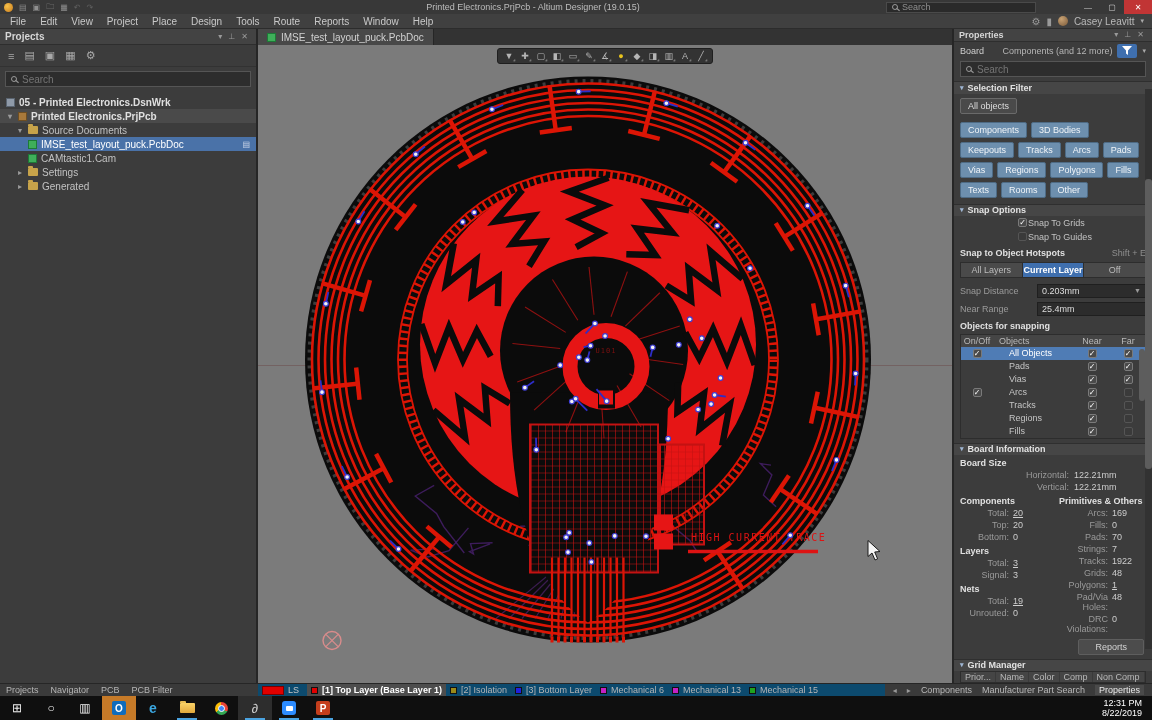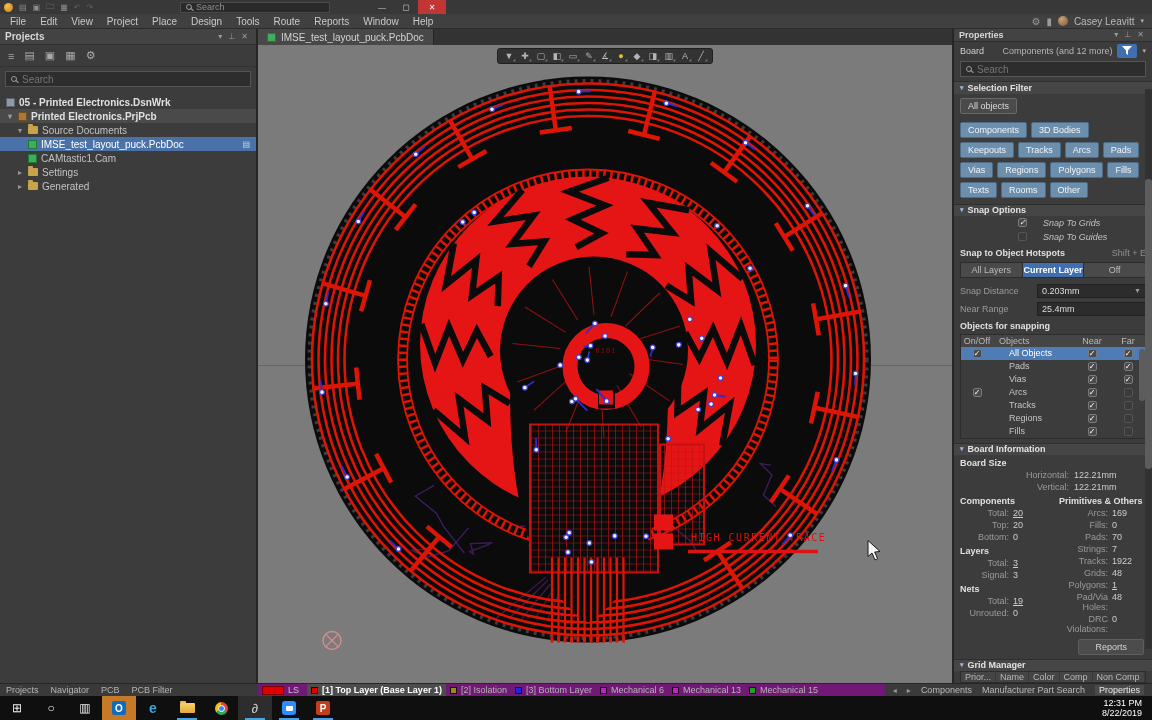--- a/index.html
+++ b/index.html
@@ -75,21 +75,21 @@
   .boardrow .scope { color:#b5b5b5; }
   .filterbtn { width:20px; height:14px; background:#3f6fae; border-radius:2px; display:flex; align-items:center; justify-content:center; }
   .caret { color:#aaa; font-size:7px; }
   .rsearch { padding:2px 6px 4px; }
   .sechead { height:15px; background:#464646; display:flex; align-items:center; gap:4px; padding:0 6px;
     font-weight:bold; color:#e2e2e2; border-top:1px solid #2f2f2f; }
   .sechead .tri { font-size:7px; color:#9fb6d4; }
   .chiprow { padding:4px 6px 6px; display:flex; flex-wrap:wrap; gap:4px; }
   .chip { background:#6d8fae; color:#f0f4f8; border:1px solid #4e6b85; border-radius:2px; padding:2px 7px; }
   .chip.all { background:#4a4a4a; color:#ddd; border-color:#6a6a6a; margin-bottom:2px; }
-  .cbrow { display:flex; align-items:center; gap:16px; padding:2px 0 2px 64px; color:#c2c2c2;font-style:italic; }
+  .cbrow { display:flex; align-items:center; gap:1px; padding:2px 0 2px 64px; color:#c2c2c2; }
   .cb { width:9px; height:9px; background:#4a4a4a; border:1px solid #7a7a7a; display:inline-flex; align-items:center;
     justify-content:center; font-size:8px; color:#fff; border-radius:2px; flex:none; }
   .cb.on::after { content:"✓"; }
   .cb.dim { background:#3a3a3a; border-color:#555; }
   .cb.none { visibility:hidden; }
   .hotspots { display:flex; align-items:center; padding:4px 6px 2px; }
   .hotspots .hd { font-weight:bold; color:#e0e0e0; flex:1; }
   .hotspots .sc { color:#8f8f8f; }
   .seg { display:flex; margin:2px 6px 4px; border:1px solid #2d2d2d; }
   .seg .s { flex:1; text-align:center; padding:2px 0; background:#4a4a4a; color:#bbb; border-right:1px solid #2d2d2d; }
@@ -119,21 +119,21 @@
   .bi-col .kl { padding-right:4px; }
   .lnk { text-decoration:underline; }
   .reportsrow { display:flex; justify-content:flex-end; padding:4px 8px; }
   .btn { background:#4c4c4c; border:1px solid #5e5e5e; border-radius:2px; color:#d5d5d5; padding:2px 16px; }
   .gm-cols { display:flex; background:#454545; height:12px; align-items:center; color:#b9b9b9; margin:0 6px; border:1px solid #2d2d2d; }
   .gm-cols span { padding:0 4px; border-right:1px solid #3a3a3a; white-space:nowrap; overflow:hidden; }
 
   
   .layerrow { height:13px; background:#3a3a3a; border-top:1px solid #262626; display:flex; align-items:center; font-size:9px; }
   .paneltabs { width:258px; flex:none; display:flex; gap:12px; padding-left:6px; color:#b5b5b5; }
-  .layerarea { flex:1; display:flex; align-items:center; gap:8px; overflow:hidden; padding-left:4px; background:#701a75; height:100%; }
+  .layerarea { flex:1; display:flex; align-items:center; gap:8px; overflow:hidden; padding-left:4px; background:#0c4a6e; height:100%; }
   .ls { display:flex; align-items:center; gap:4px; color:#c5c5c5; }
   .ls-sw { width:22px; height:9px; background:#e00000; border:1px solid #7a0000; }
   .ltab { display:flex; align-items:center; gap:4px; color:#b5b5b5; padding:0 4px; height:100%; }
   .ltab .sw { width:7px; height:7px; border:1px solid #111; flex:none; }
   .ltab.active { background:#4d4d4d; color:#fff; font-weight:bold; }
   .rtabs { flex:none; display:flex; align-items:center; gap:10px; padding:0 8px; color:#b9b9b9; background:#3a3a3a; height:100%; }
   .rtabs .nav { color:#999; font-size:8px; }
   .rtabs .rt.active { color:#e8e8e8; background:#4a4a4a; padding:0 4px; }
 
   .statusrow { height:15px; background:#3f3f3f; border-top:1px solid #2a2a2a; display:flex; align-items:center; padding:0 6px; gap:18px; color:#a9a9a9; font-size:9px; }
@@ -166,20 +166,21 @@
   <div class="titlebar">
     <div class="tb-left">
       <span class="logo-dot"></span>
       <span class="tb-ico">▤</span>
       <span class="tb-ico">▣</span>
       <span class="tb-ico">🗀</span>
       <span class="tb-ico">▦</span>
       <span class="tb-ico" style="color:#5f5f5f">↶</span>
       <span class="tb-ico" style="color:#5f5f5f">↷</span>
     </div>
+    <div class="tb-title">Printed Electronics.PrjPcb - Altium Designer (19.0.15)</div>
     <div class="tb-search">
       <span class="mag"></span>
       <span>Search</span>
     </div>
     <span class="winbtn">—</span>
     <span class="winbtn">▢</span>
     <span class="winbtn close">✕</span>
   </div>
 
   <div class="menubar">

